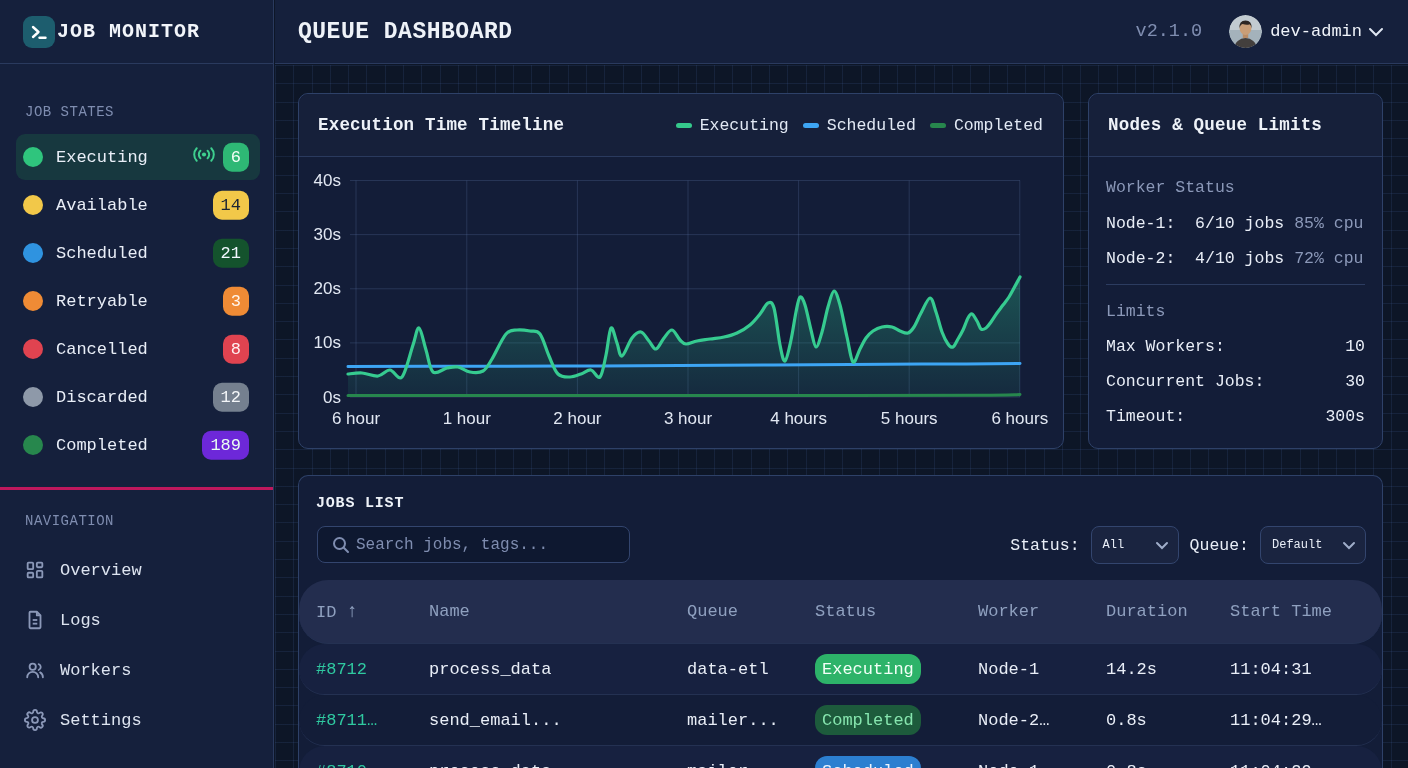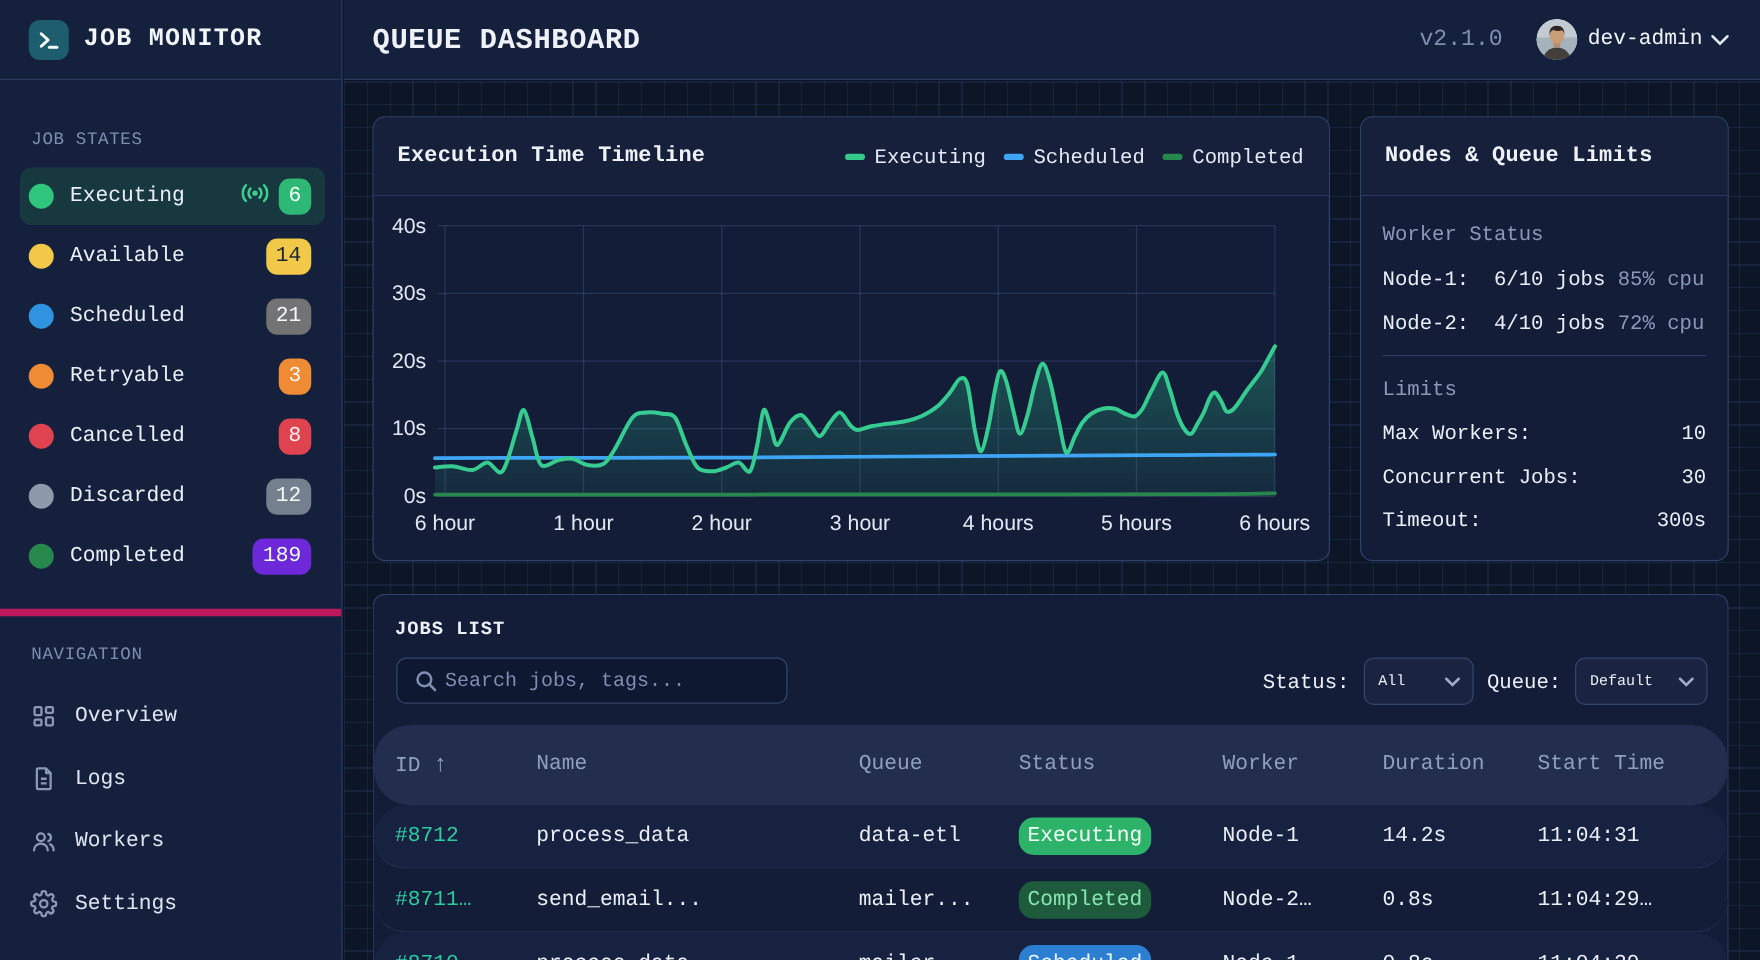--- a/index.html
+++ b/index.html
@@ -16,41 +16,41 @@
 }
 #side-head {
   height:64px; border-bottom:1px solid #2a3a5e;
   display:flex; align-items:center; padding-left:23px;
 }
 #logo {
   width:32px; height:32px; background:#1d5d6e; border-radius:9px;
   display:flex; align-items:center; justify-content:center;
 }
 #side-head .title {
-  margin-left:12px; font-size:20px; font-weight:bold; letter-spacing:1px; color:#f2f5fa;
+  margin-left:2px; font-size:20px; font-weight:bold; letter-spacing:1px; color:#f2f5fa;
 }
 .sect-label {
   color:#7f8db0; font-size:14px; letter-spacing:0.5px; padding-left:25px;
 }
 #job-states { margin-top:40px; }
 .state-item {
   position:relative; width:244px; height:46px; margin:2px 0 2px 16px;
   display:flex; align-items:center; border-radius:9px;
 }
 .state-item.active { background:#17383f; }
 .dot { width:20px; height:20px; border-radius:50%; margin-left:7px; }
 .state-item .lbl { margin-left:13px; font-size:17px; color:#e9eef7; }
 .badge {
   position:absolute; right:11px; top:50%; transform:translateY(-50%);
   height:28.5px; min-width:26px; padding:0 8px; border-radius:9px;
   display:flex; align-items:center; justify-content:center;
   font-size:17px;
 }
 .live { position:absolute; right:45px; top:50%; transform:translateY(-50%); }
-#nav-sect { margin-top:19px; border-top:6px solid #be185d; padding-top:23px; }
+#nav-sect { margin-top:19px; border-top:3px solid #be185d; padding-top:23px; }
 .nav-item { display:flex; align-items:center; height:50px; padding-left:24px; color:#aab6cf; }
 .nav-item svg { width:22px; height:22px; }
 .nav-item .lbl { margin-left:14px; font-size:17px; color:#dde4f0; }
 
 #topbar {
   position:absolute; left:275px; top:0; right:0; height:64px;
   background:#15203c; border-bottom:1px solid #2a3a5e;
   display:flex; align-items:center;
 }
 #topbar h1 { font-size:23px; font-weight:bold; letter-spacing:0.5px; color:#eef2f8; margin-left:23px; }
@@ -159,21 +159,21 @@
       <span class="badge" style="background:#2eb875;color:#f4fff8;">6</span>
     </div>
     <div class="state-item">
       <div class="dot" style="background:#f2c849"></div>
         <span class="lbl">Available</span>
       <span class="badge" style="background:#f2c849;color:#1b2434;">14</span>
     </div>
     <div class="state-item">
       <div class="dot" style="background:#2f93e0"></div>
         <span class="lbl">Scheduled</span>
-      <span class="badge" style="background:#737373;color:#f2f8ff;">21</span>
+      <span class="badge" style="background:#14532d;color:#f2f8ff;">21</span>
     </div>
     <div class="state-item">
       <div class="dot" style="background:#ef8b35"></div>
         <span class="lbl">Retryable</span>
       <span class="badge" style="background:#ef8b35;color:#fff6ee;">3</span>
     </div>
     <div class="state-item">
       <div class="dot" style="background:#e04350"></div>
         <span class="lbl">Cancelled</span>
       <span class="badge" style="background:#e04350;color:#fff0f1;">8</span>

